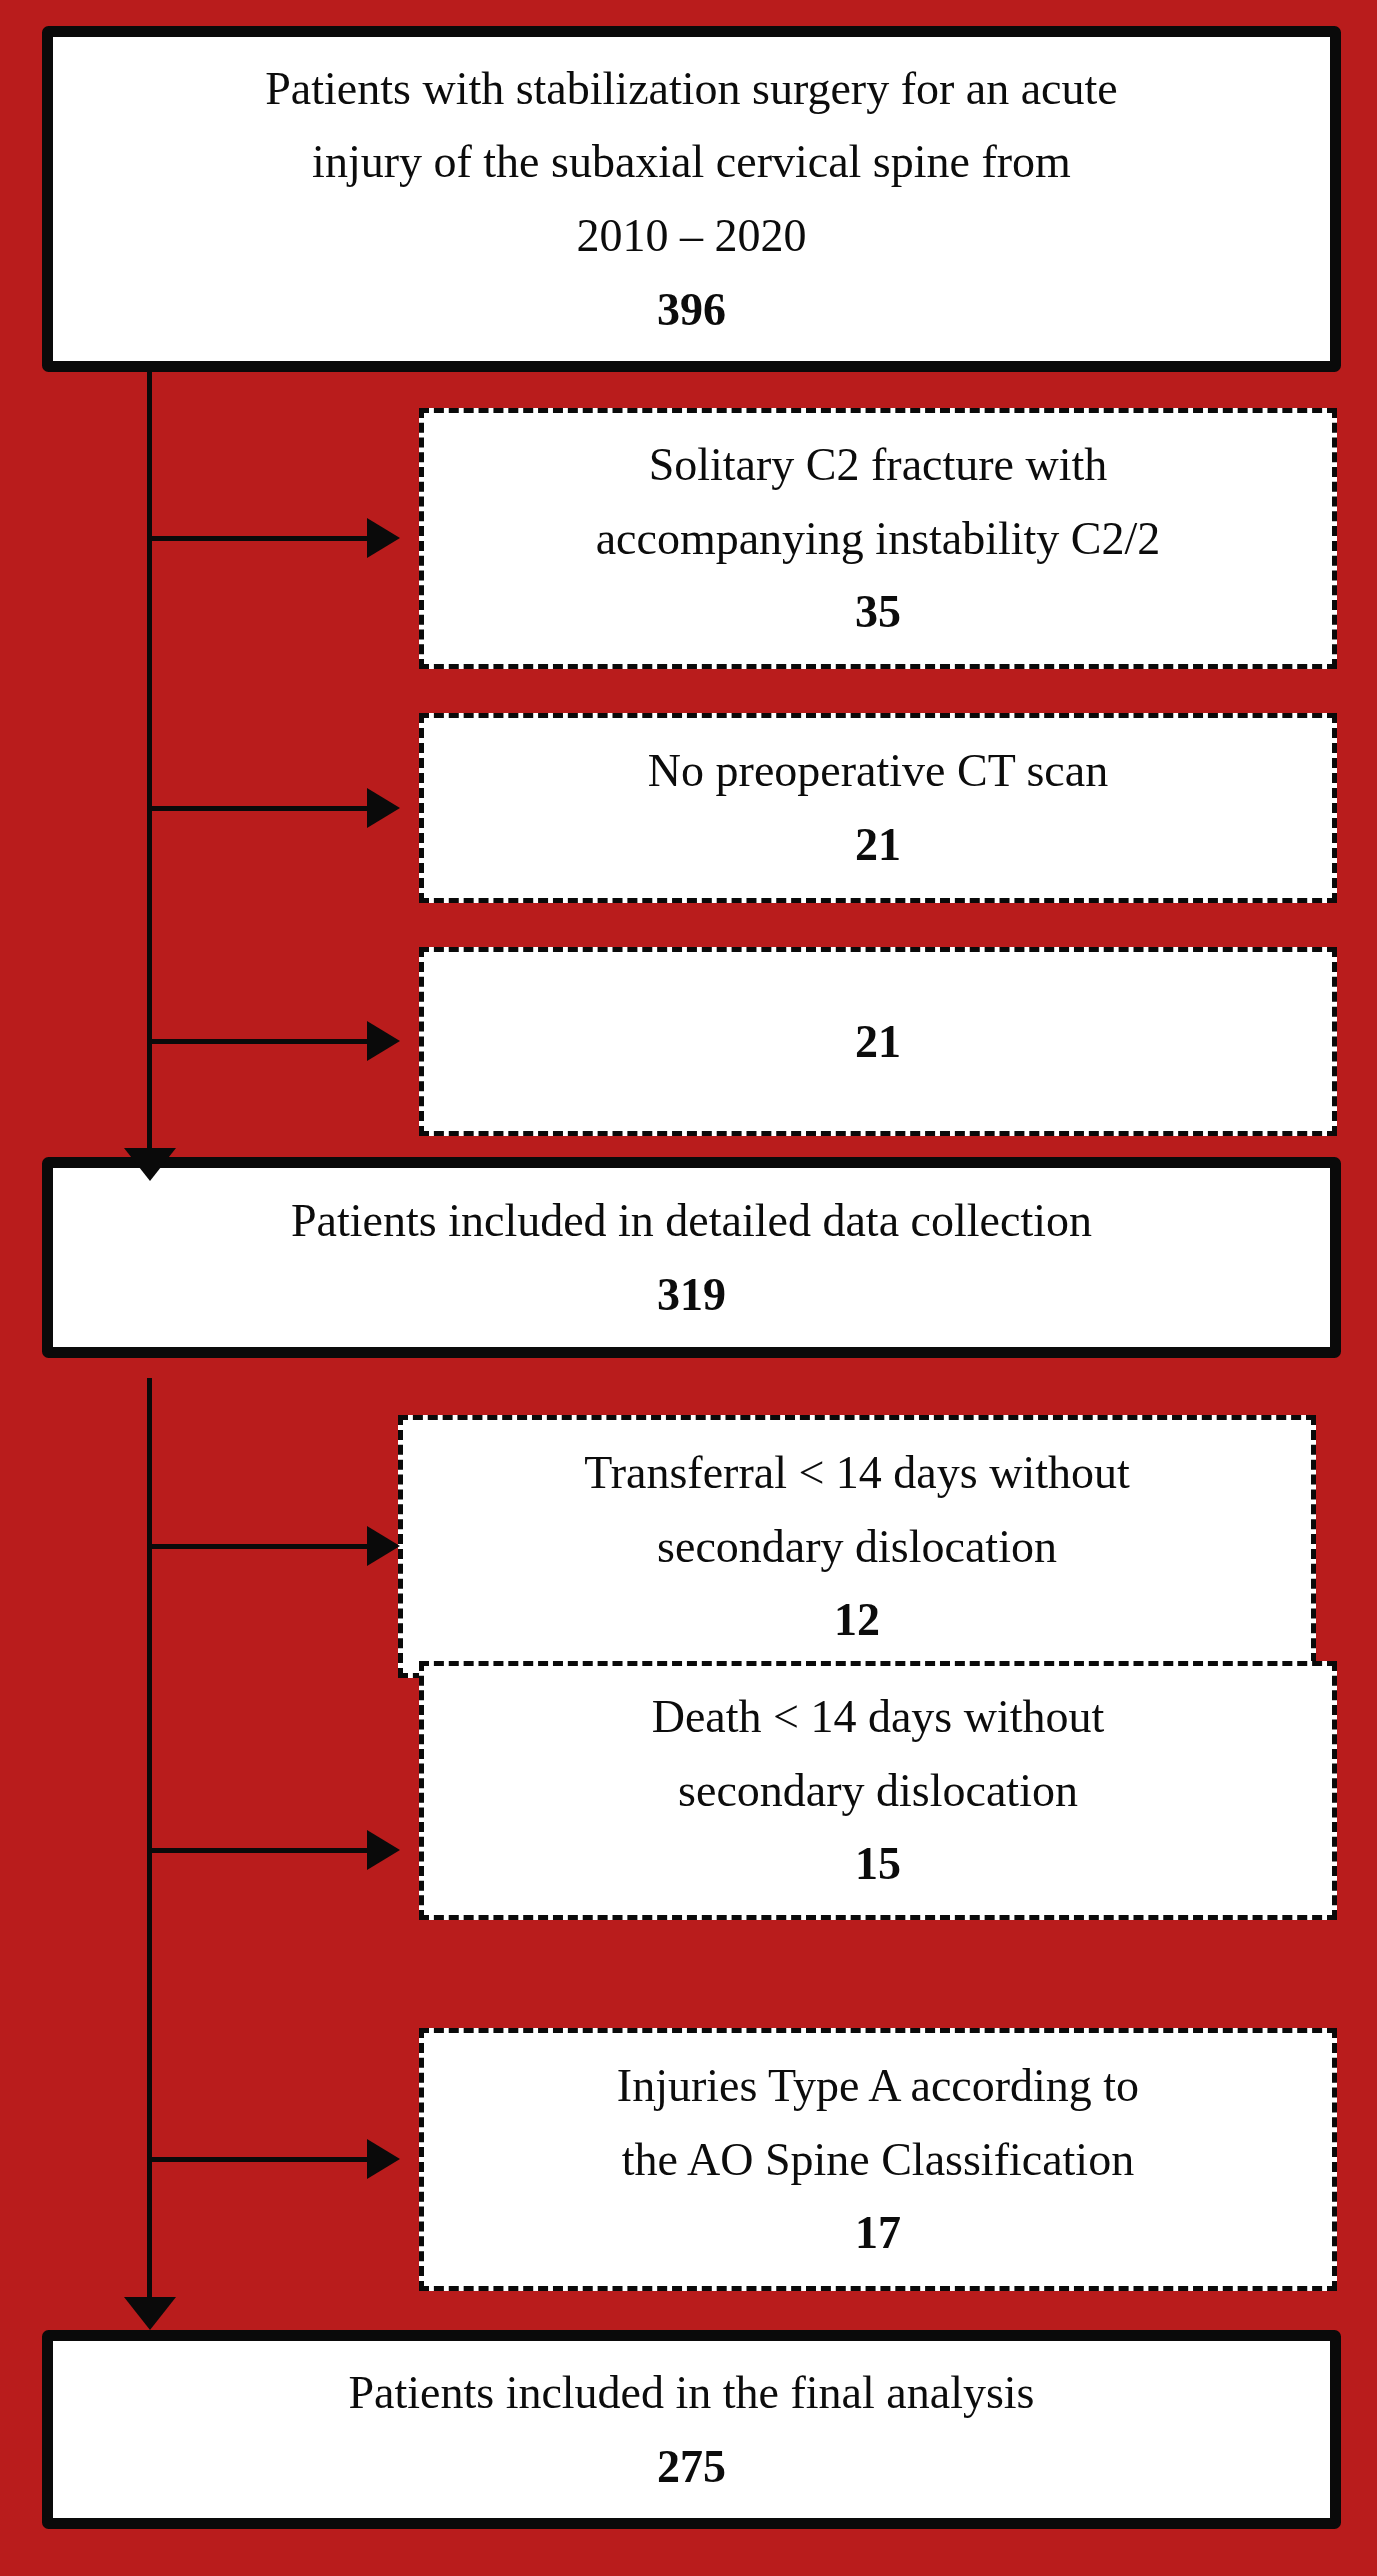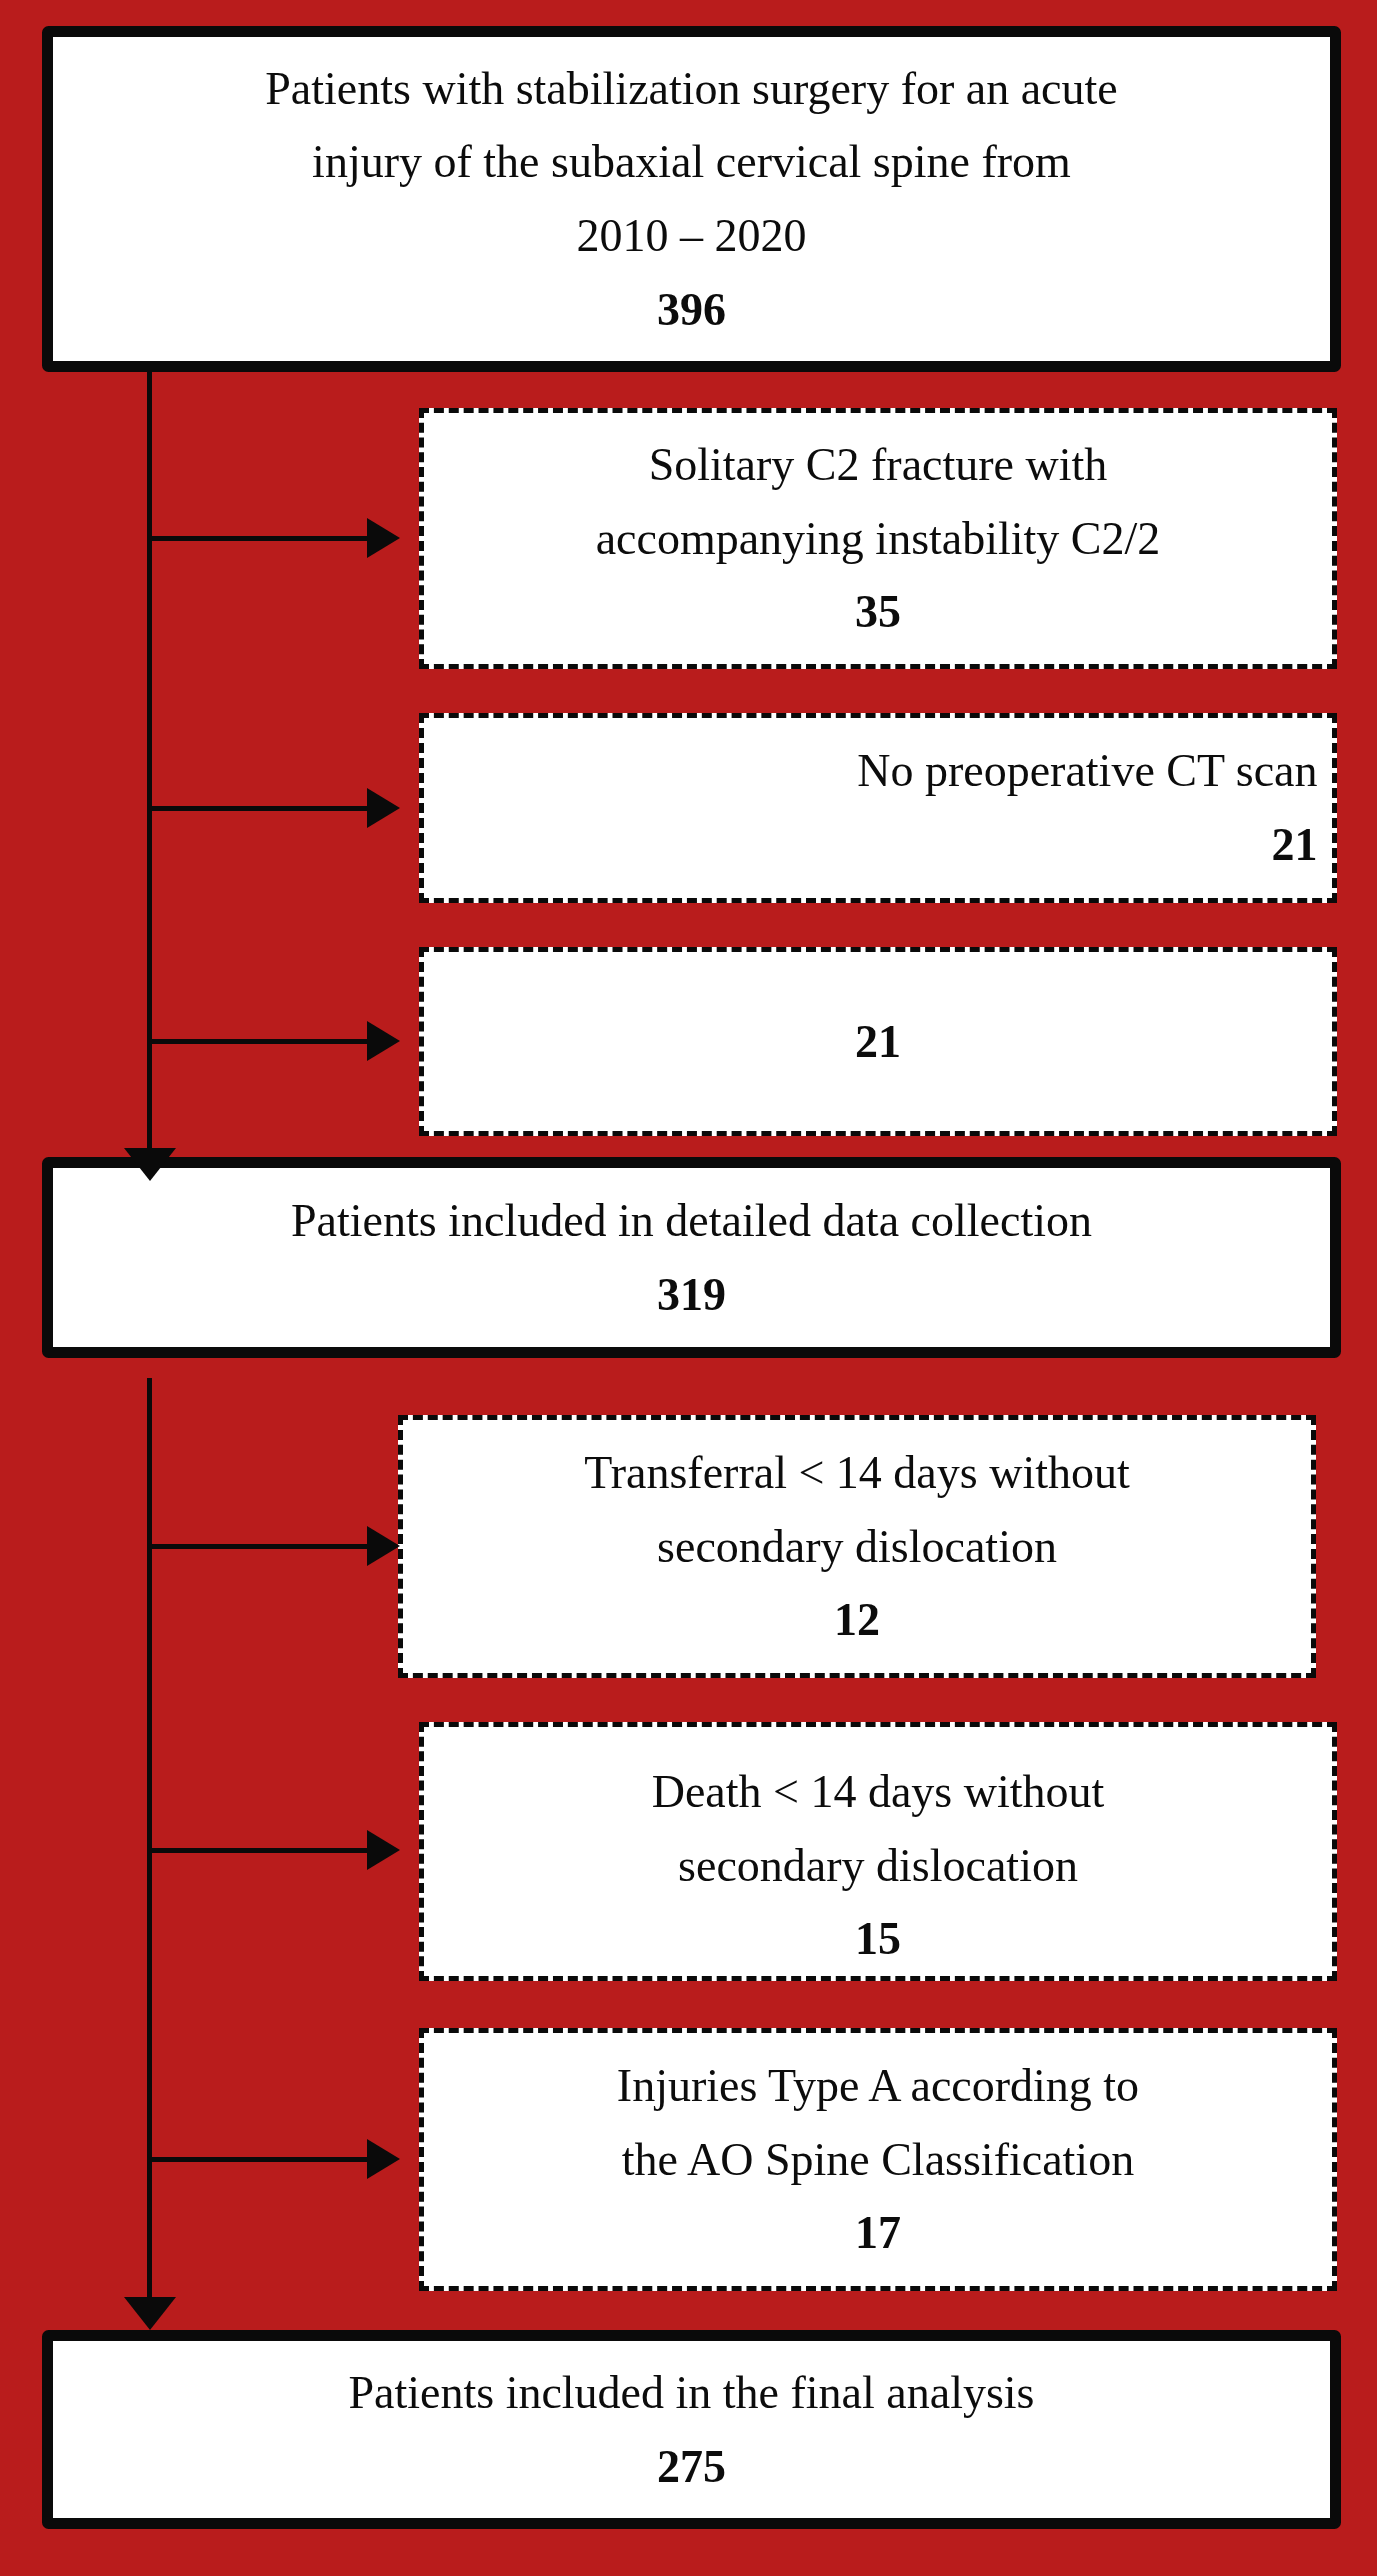--- a/index.html
+++ b/index.html
@@ -69,24 +69,24 @@
     border-top: 20.3px solid transparent;
     border-bottom: 20.3px solid transparent;
     border-left: 33px solid #0a0a0a;
   }
   
   #t  { left: 42px;  top: 26px;   width: 1299px; height: 346px; }
   #m  { left: 42px;  top: 1157px; width: 1299px; height: 201px; }
   #b  { left: 42px;  top: 2330px; width: 1299px; height: 199px; }
   
   #d1 { left: 419px; top: 408px;  width: 918px; height: 261px; }
-  #d2 { left: 419px; top: 713px;  width: 918px; height: 190px; align-items: flex-end; }
+  #d2 { left: 419px; top: 713px;  width: 918px; height: 190px; }
   #d3 { left: 419px; top: 947px; width: 918px; height: 189px; }
   #d4 { left: 398px; top: 1415px; width: 918px; height: 263px; }
-  #d5 { left: 419px; top: 1722px; width: 918px; height: 259px; justify-content: flex-end; }
+  #d5 { left: 419px; top: 1661px; width: 918px; height: 259px; }
   #d6 { left: 419px; top: 2028px; width: 918px; height: 263px; }
   
   #vl1  { left: 147px; top: 370px;  height: 778px; }
   #ahd1 { left: 124px; top: 1148px; }
   #vl2  { left: 147px; top: 1378px; height: 920px; }
   #ahd2 { left: 124px; top: 2297px; }
   
   #l1 { left: 149px; top: 536px;  width: 218px; }
   #l2 { left: 149px; top: 806px; width: 218px; }
   #l3 { left: 149px; top: 1039px; width: 218px; }

